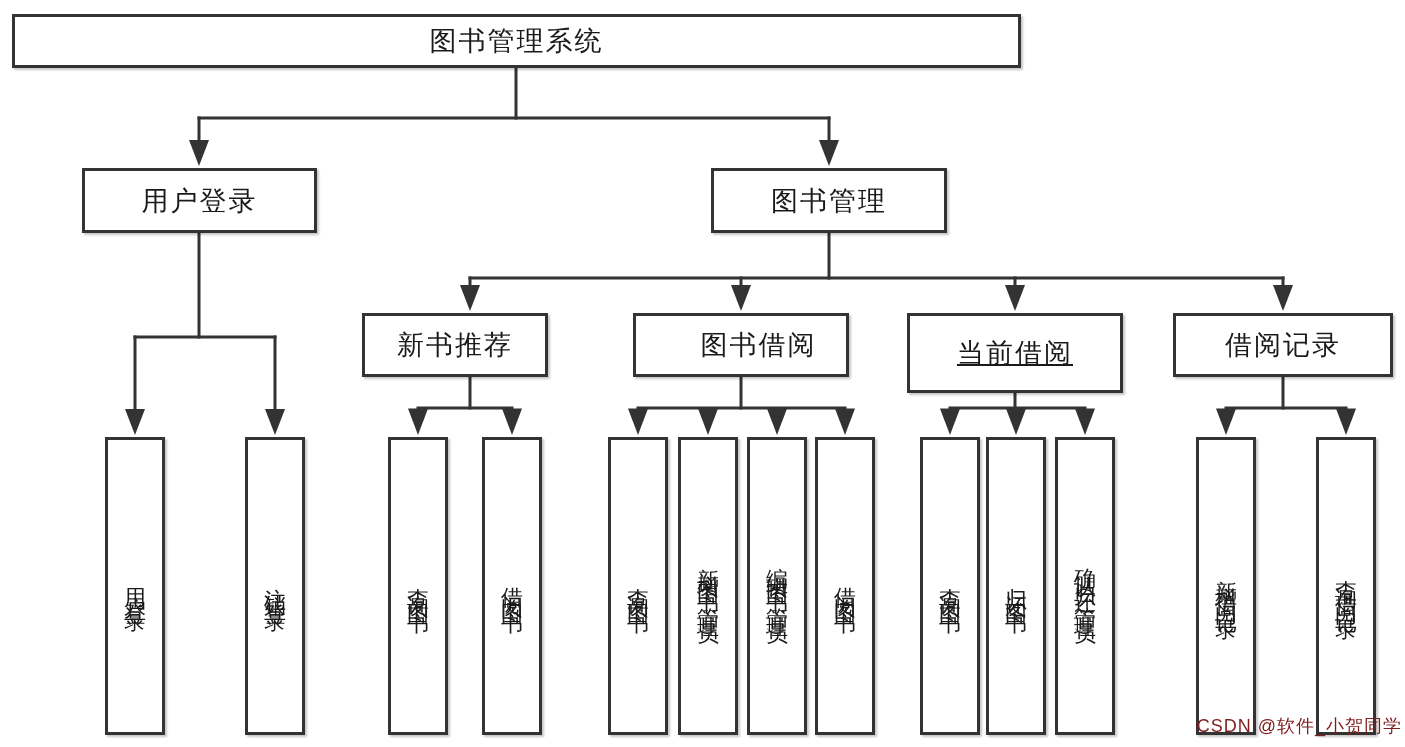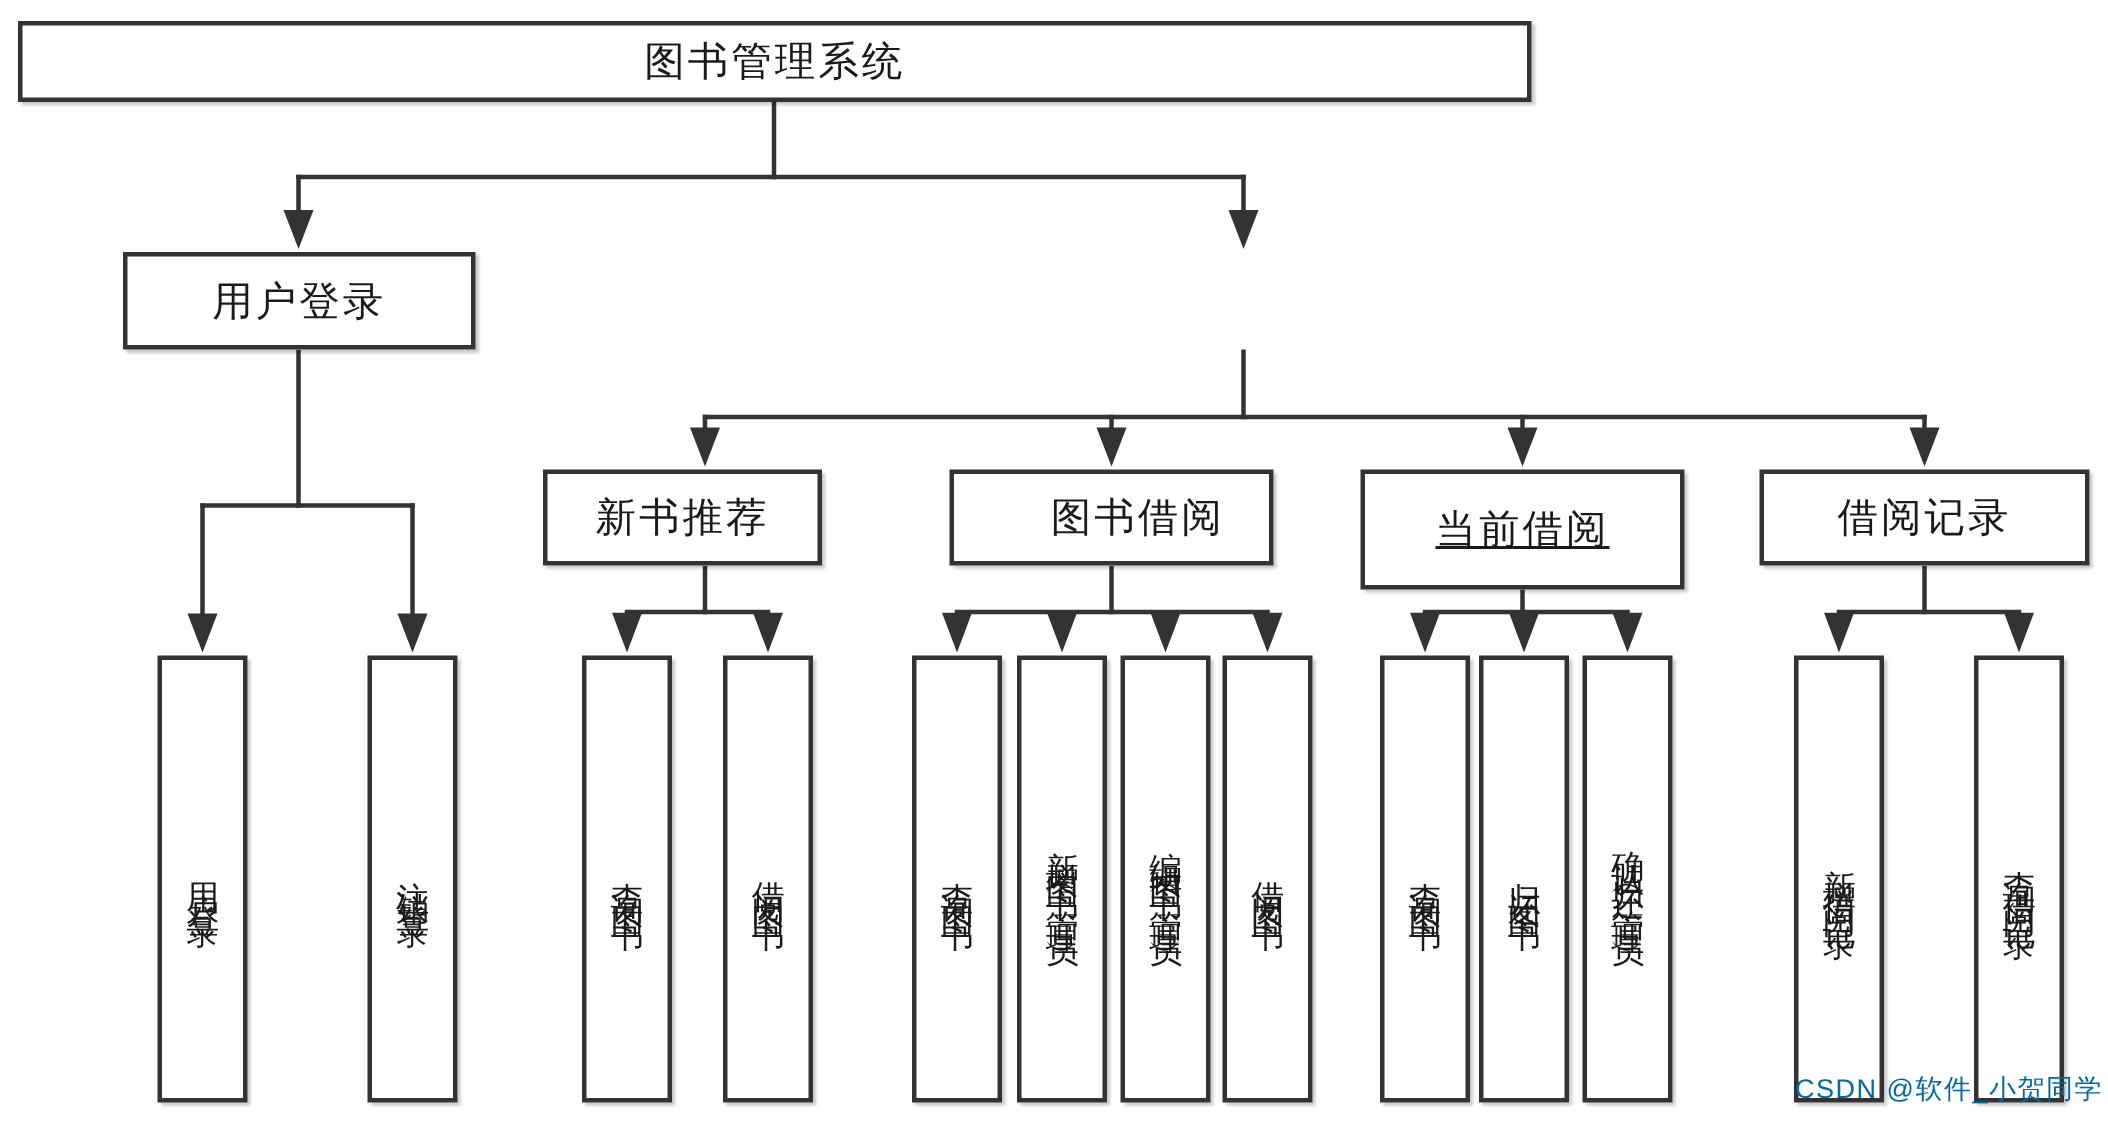--- a/index.html
+++ b/index.html
@@ -39,21 +39,21 @@
     line-height: 1.1;
     letter-spacing: 8px;
     color: #1a1a1a;
     white-space: nowrap;
   }
   .watermark {
     position: absolute;
     right: 3px;
     top: 714px;
     font-size: 18px;
-    color: #0369a1;
+    color: #7f1d1d;
     letter-spacing: 1px;
     z-index: 10;
     white-space: nowrap;
     margin-left: 12px;
   }
 </style>
 </head>
 <body>
 
 <div class="canvas">
@@ -116,20 +116,23 @@
     </g>
   </svg>
 
   <div class="box" style="left:12px; top:14px; width:1009px; height:54px;">
     <span class="hlabel">图书管理系统</span>
   </div>
 
   <div class="box" style="left:82px; top:168px; width:235px; height:65px;">
     <span class="hlabel">用户登录</span>
   </div>
+  <div class="box" style="left:711px; top:168px; width:236px; height:65px;">
+    <span class="hlabel">图书管理</span>
+  </div>
 
   <div class="box" style="left:362px; top:313px; width:186px; height:64px;">
     <span class="hlabel">新书推荐</span>
   </div>
   <div class="box" style="left:633px; top:313px; width:216px; height:64px;padding-left:35px;">
     <span class="hlabel">图书借阅</span>
   </div>
   <div class="box" style="left:907px; top:313px; width:216px; height:80px;text-decoration:underline;">
     <span class="hlabel">当前借阅</span>
   </div>

